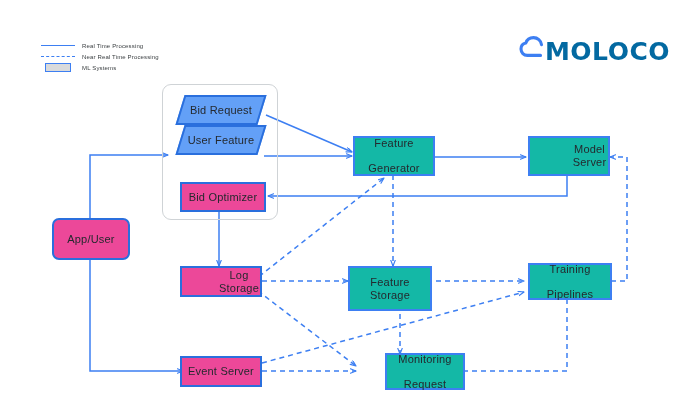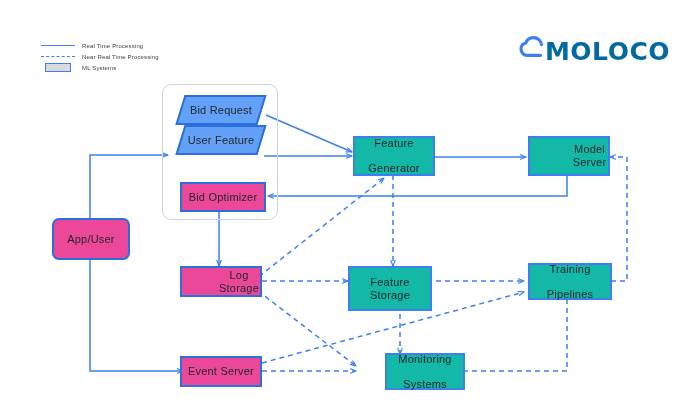--- a/index.html
+++ b/index.html
@@ -159,15 +159,15 @@
   </span>
 </div>
 
 <div class="node blue" style="left:180px;top:356px;width:82px;height:31px;">
   <span>Event Server</span>
 </div>
 
 <div class="node gray" style="left:357px;top:353px;width:80px;height:37px;margin-left:28px;">
   <span>
     <span>Monitoring</span><br>
-    <span>Systems</span>
+    <span>Request</span>
   </span>
 </div>
 
 </body></html>

